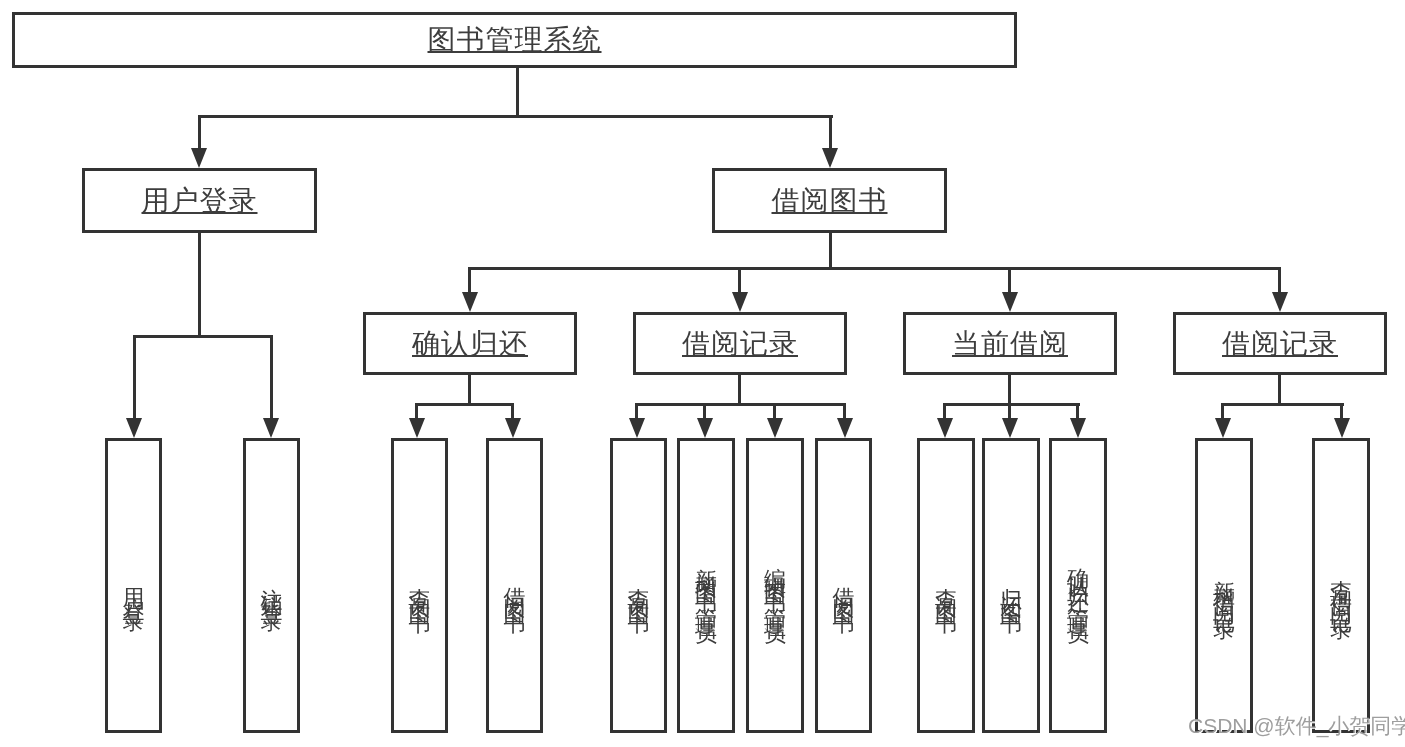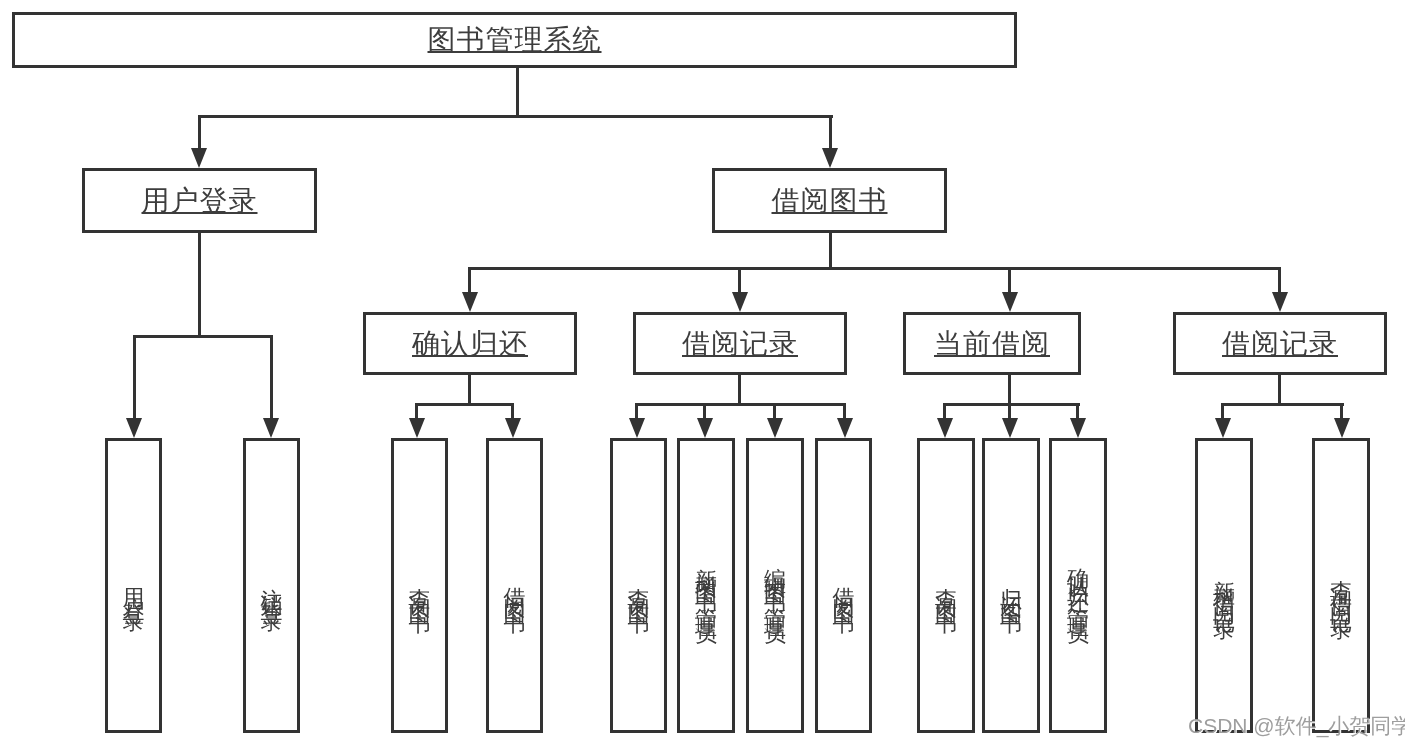--- a/index.html
+++ b/index.html
@@ -109,21 +109,21 @@
   <div class="box h" style="left:712px;top:168px;width:235px;height:65px">
     <span>借阅图书</span>
   </div>
 
   <div class="box h" style="left:363px;top:312px;width:214px;height:63px">
     <span>确认归还</span>
   </div>
   <div class="box h" style="left:633px;top:312px;width:214px;height:63px">
     <span>借阅记录</span>
   </div>
-  <div class="box h" style="left:903px;top:312px;width:178px;height:63px">
+  <div class="box h" style="left:903px;top:312px;width:214px;height:63px">
     <span>当前借阅</span>
   </div>
   <div class="box h" style="left:1173px;top:312px;width:214px;height:63px">
     <span>借阅记录</span>
   </div>
 
   <div class="box v" style="left:105px;top:438px;width:57px;height:295px">
     <span>用户登录</span>
   </div>
   <div class="box v" style="left:243px;top:438px;width:57px;height:295px">

